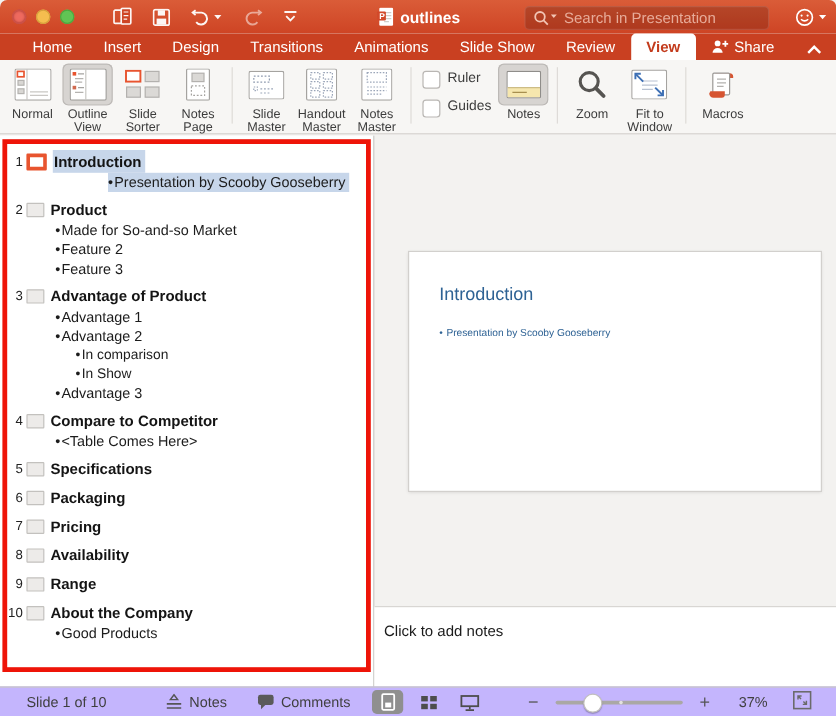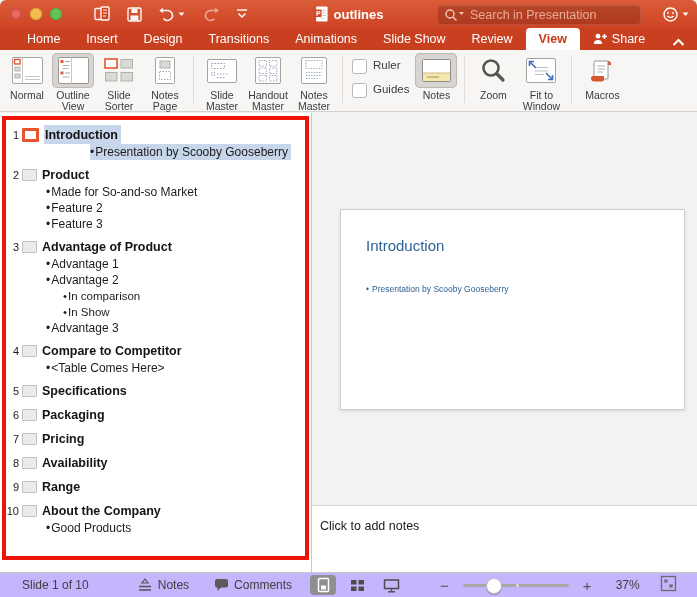--- a/index.html
+++ b/index.html
@@ -51,21 +51,21 @@
   .o-title{font-size:12.5px;font-weight:bold;color:#141414;white-space:nowrap;}
   .o-title .hl,.o-bullet .hl{background:#c7d6ea;}
   .o-title .hl{padding:3px 3px 2px 1px;}
   .o-bullet{height:16px;line-height:16px;font-size:12px;color:#1c1c1c;padding-left:46px;white-space:nowrap;}
   .o-bullet.l2{padding-left:63px;font-size:11.5px;}
   .o-bullet .mark{margin-right:1px;}
   .o-bullet .hl{padding:1px 3px 1px 0;margin-left:44px;}
   .right-area{position:absolute;left:311px;right:0;top:0;bottom:0;background:#f3f2f0;border-left:1px solid #cdcbc8;}
   .slide{position:absolute;left:28px;top:96px;width:343px;height:199px;background:#fff;border:1px solid #d2d0cd;box-shadow:0 1px 3px rgba(0,0,0,.12);}
   .slide-title{position:absolute;left:25px;top:27px;font-size:15px;color:#2e6294;}
-  .slide-bullet{position:absolute;left:25px;top:62px;font-size:8.5px;color:#2e6294;margin-top:12px;}
+  .slide-bullet{position:absolute;left:25px;top:62px;font-size:8.5px;color:#2e6294;}
   .slide-bullet .sb-mark{margin-right:3px;}
   .notes-pane{position:absolute;left:0;right:0;bottom:0;height:67px;background:#fff;border-top:1px solid #d8d6d3;}
   .notes-pane span{position:absolute;left:8px;top:13px;font-size:12.5px;color:#1b1b1b;}
   
   .statusbar{position:absolute;left:0;right:0;bottom:0;height:24px;background:#c4b5fd;border-top:1px solid #c9c7c4;display:flex;align-items:center;font-size:12px;color:#3f3f3f;}
   .sb-counter{margin-left:22px;}
   .sb-toggle{display:flex;align-items:center;gap:5px;}
   .sb-notes{margin-left:48px;}
   .sb-comments{margin-left:25px;}
   .sb-views{display:flex;align-items:center;gap:8px;margin-left:18px;}

